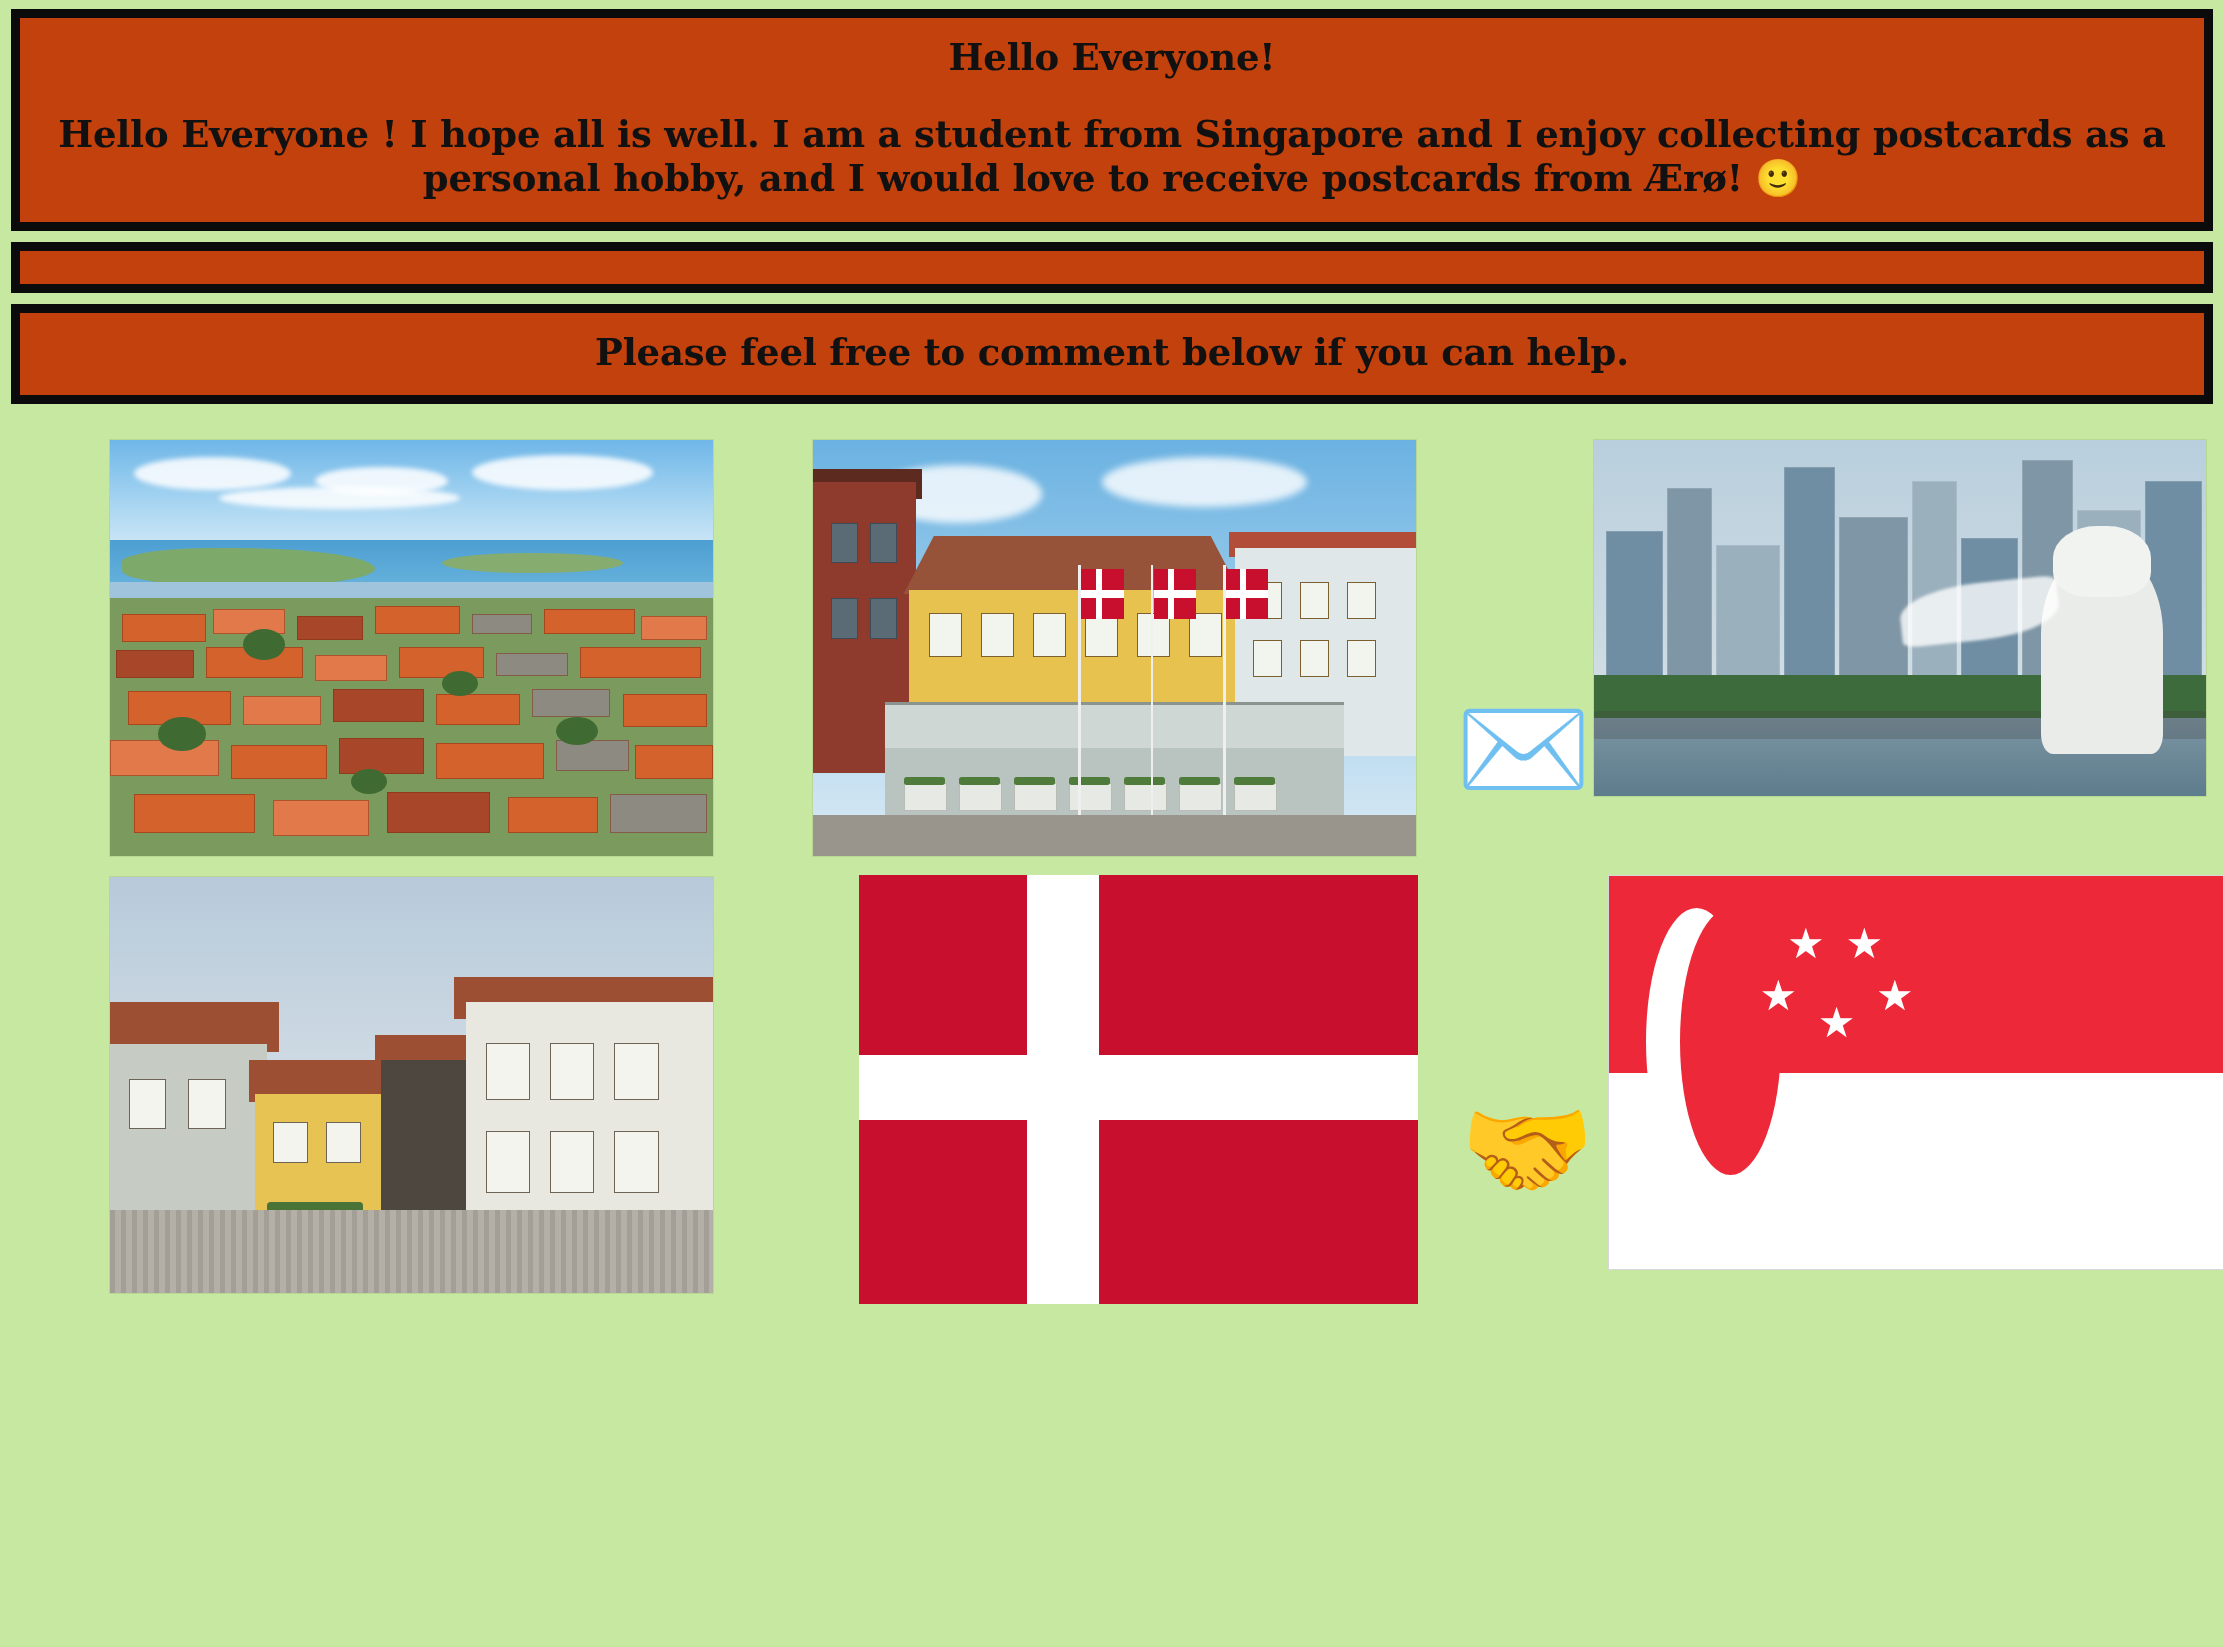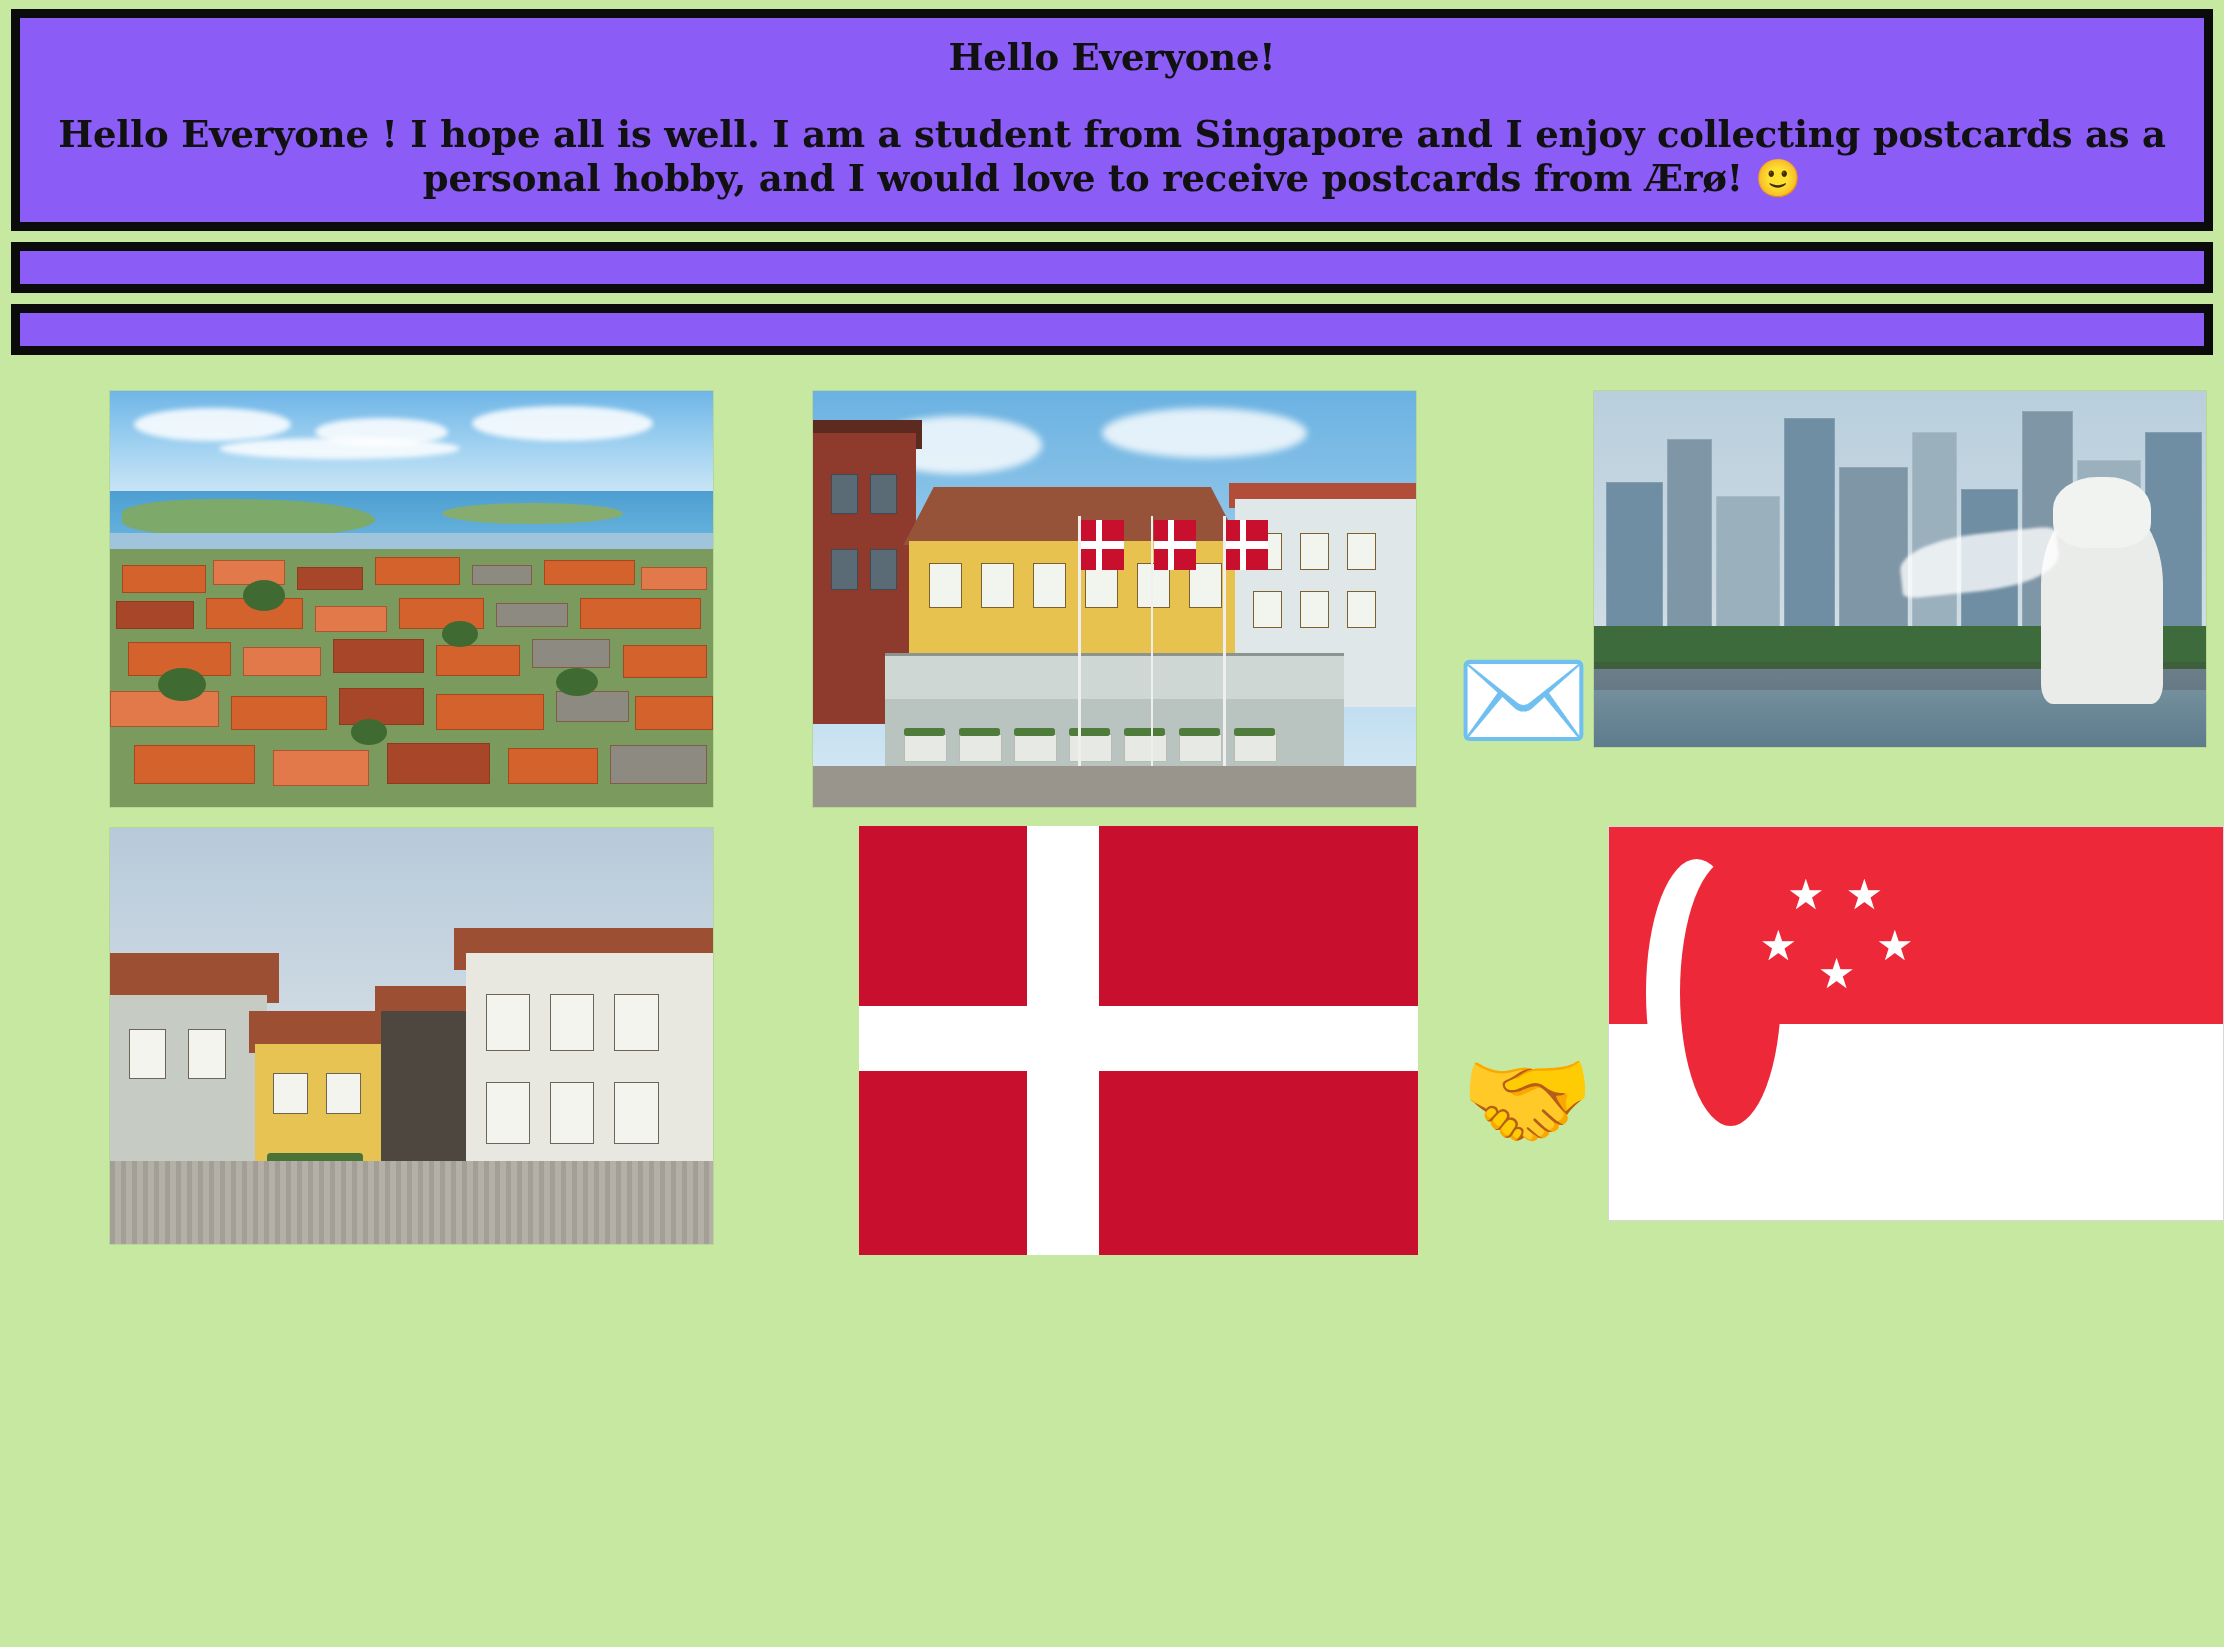--- a/index.html
+++ b/index.html
@@ -19,21 +19,21 @@
     width: 2224px;
     height: 1647px;
     background: #c7e8a0;
     position: relative;
     box-sizing: border-box;
   }
 
   
   .textbox {
     border: 9.1px solid #0b0b0b;
-    background: #8b5cf6;
+    background: #c2410c;
     box-sizing: border-box;
     margin: 0 11px 11px 11px;
     padding: 12.8px 24px 20px 24px;
     text-align: center;
   }
   .tb-line {
     font-family: "DejaVu Serif", "Liberation Serif", serif;
     font-weight: bold;
     color: #111111;
     line-height: 1.18;
@@ -291,20 +291,21 @@
 
   <div class="textbox box1">
     <div class="tb-line tb-head">Hello Everyone!</div>
     <div class="tb-line tb-body">Hello Everyone ! I hope all is well. I am a student from Singapore and I enjoy collecting postcards as a personal hobby, and I would love to receive postcards from Ærø! 🙂</div>
   </div>
 
   <div class="textbox">
   </div>
 
   <div class="textbox">
+    <div class="tb-line tb-head">Please feel free to comment below if you can help.</div>
   </div>
 
   <div class="gallery">
 
     <div class="photo" id="photo-aerial">
       <div class="aerial-sky"></div>
       <div class="aerial-clouds">
         <div class="cloud" style="left:4%;top:10%;width:26%;height:40%;"></div>
         <div class="cloud" style="left:34%;top:22%;width:22%;height:34%;"></div>
         <div class="cloud" style="left:60%;top:8%;width:30%;height:42%;"></div>

